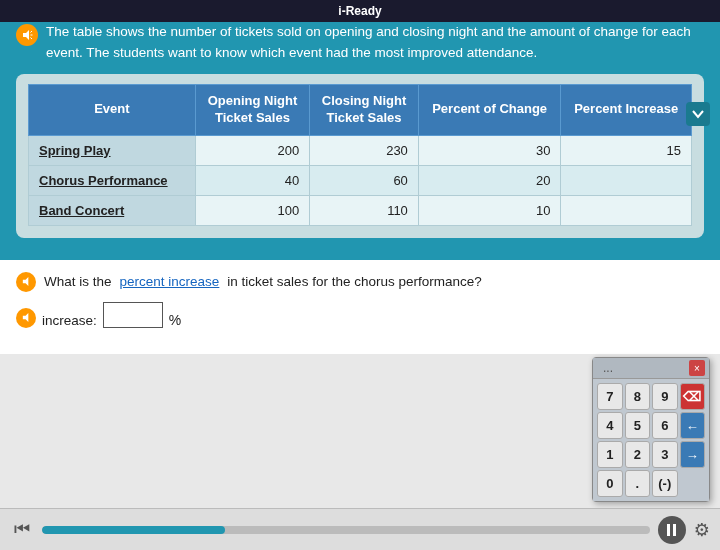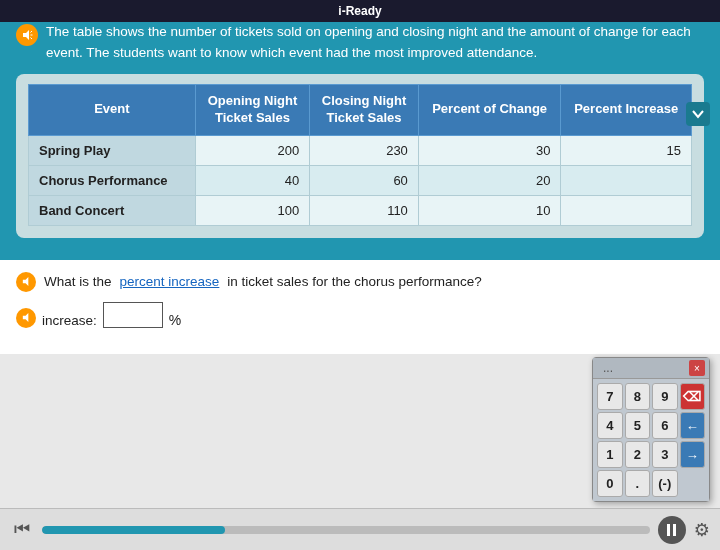--- a/index.html
+++ b/index.html
@@ -109,20 +109,21 @@
       text-align: right;
       border: 1px solid #b0ccd4;
       color: #222;
       font-size: 13px;
     }
 
     tbody td:first-child {
       text-align: left;
       font-weight: 600;
       background: #c0d8e0;
+      text-decoration: underline;
     }
 
     
     .question-area {
       background: #fff;
       padding: 12px 16px 26px 16px;
     }
 
     .question-line {
       display: flex;

